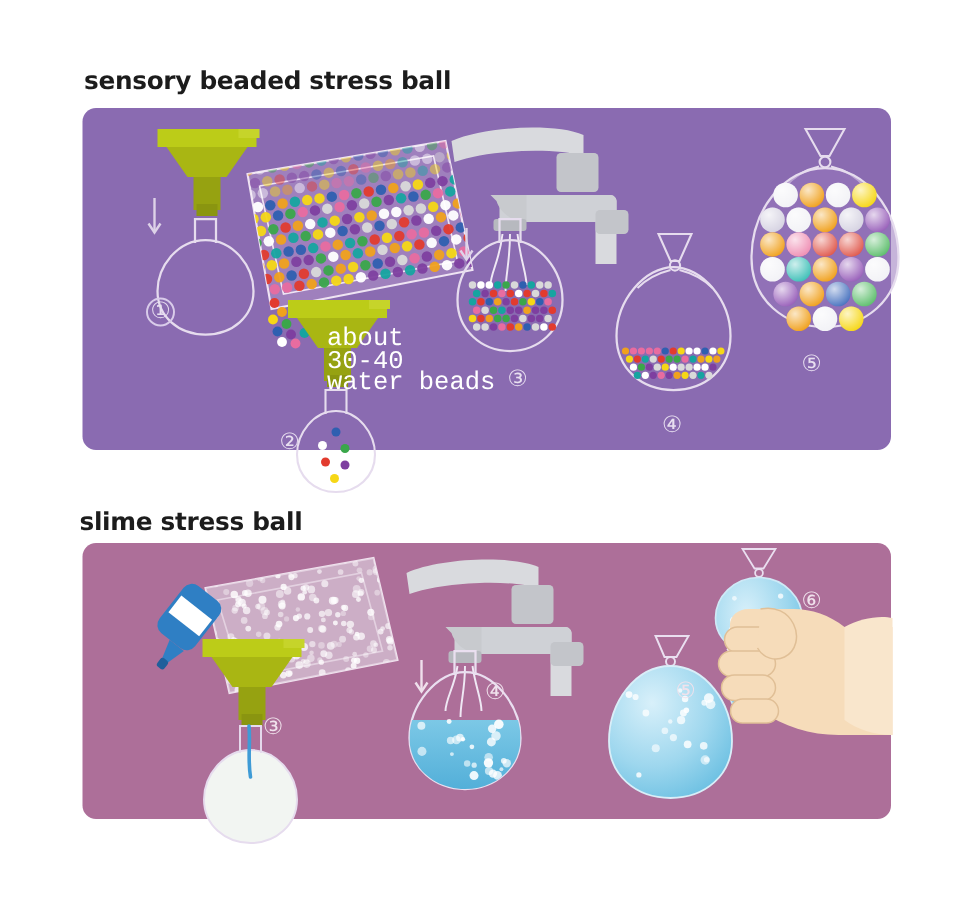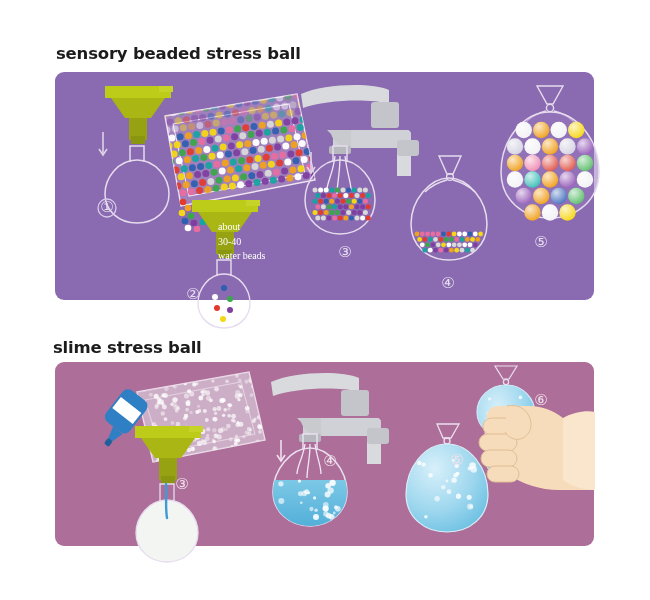--- a/index.html
+++ b/index.html
@@ -25,22 +25,22 @@
   .stepnum{
     position:absolute;
     font-family:"DejaVu Sans", sans-serif;
     font-size:15px;color:#e8dff0;line-height:1;
     text-align:center;width:26px;
   }
   .stepnum.dark{color:#f0e2ec;}
 
   .note{
     position:absolute;
-    font-family:Liberation Serif, serif;
-    font-size:10px;line-height:14.5px;color:#ffffff;
+    font-family:Liberation Mono, monospace;
+    font-size:17px;line-height:14.5px;color:#ffffff;
     white-space:pre-line;
   }
 
   svg{display:block;overflow:visible;}
 </style>
 </head>
 <body>
 
 <div class="canvas">
 

